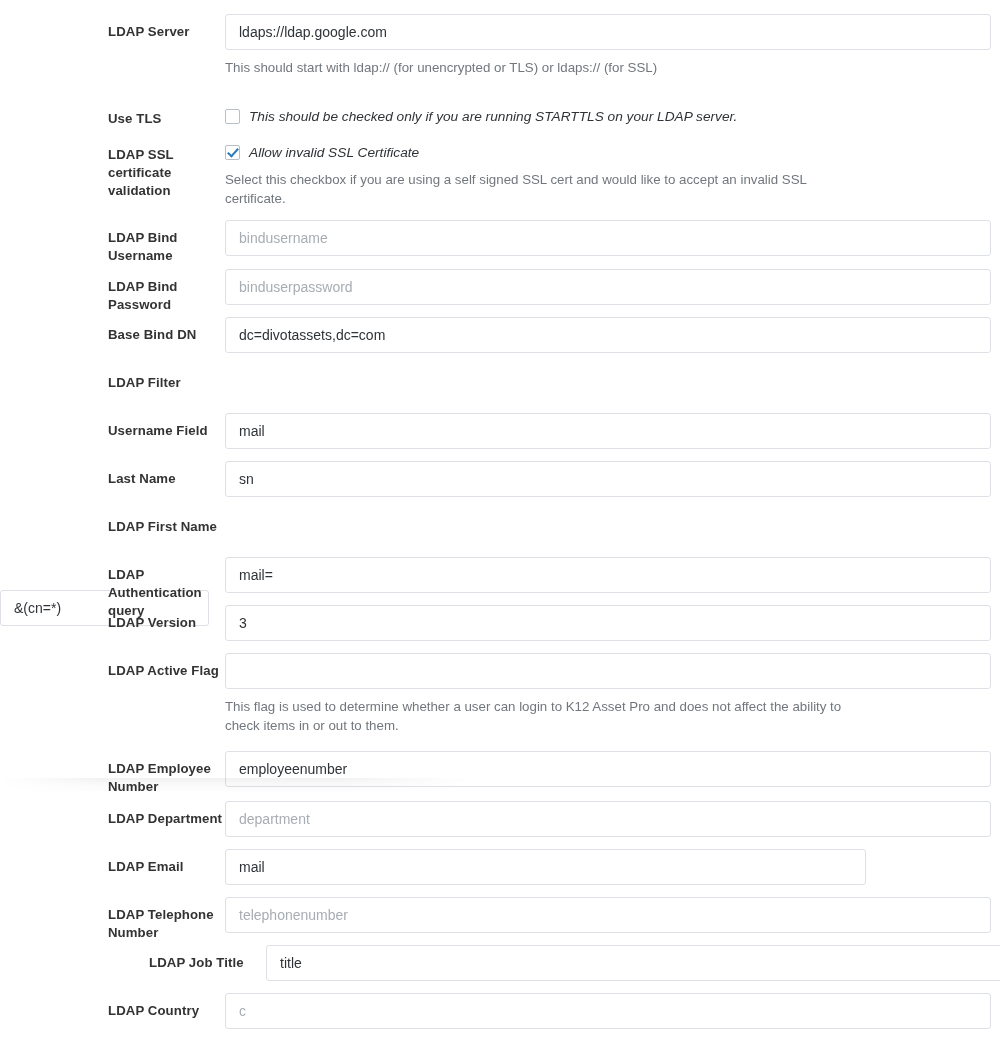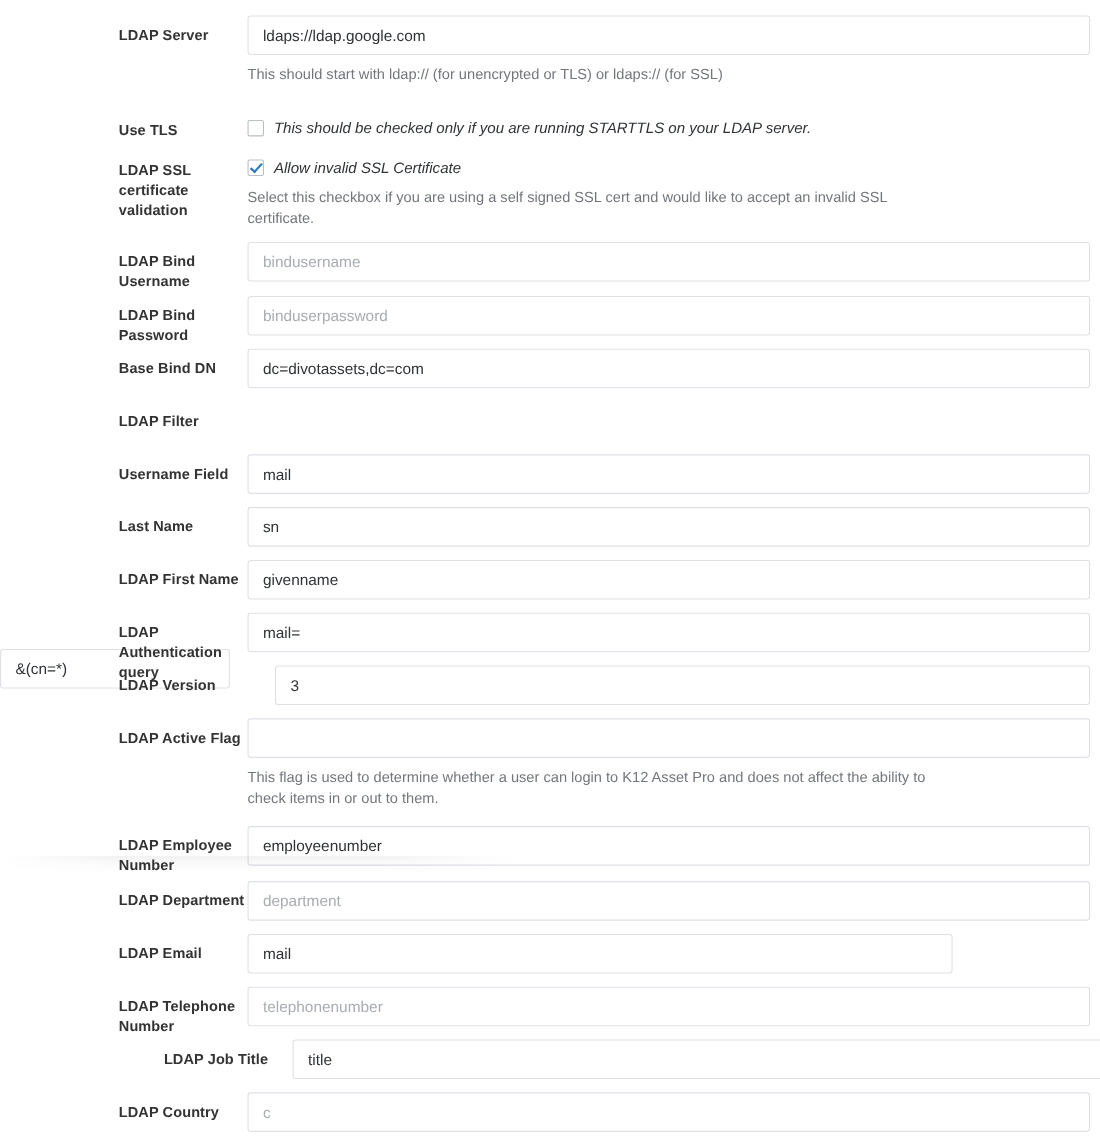--- a/index.html
+++ b/index.html
@@ -214,33 +214,30 @@
         <label class="field-label">Last Name</label>
       </div>
       <div class="field-col">
         <input type="text" class="text-input" value="sn" placeholder="" style="">
       </div>
     </div>
     <div class="row" style="position: absolute; left: 0px; top: 509px; width: 1000px;">
       <div class="label-col">
         <label class="field-label">LDAP First Name</label>
       </div>
-      <div class="field-col">
-        <input type="text" class="text-input" value="givenname" placeholder="" style="">
-      </div>
     </div>
     <div class="row" style="position: absolute; left: 0px; top: 557px; width: 1000px;">
       <div class="label-col">
         <label class="field-label">LDAP Authentication query</label>
       </div>
       <div class="field-col">
         <input type="text" class="text-input" value="mail=" placeholder="" style="">
       </div>
     </div>
-    <div class="row" style="position: absolute; left: 0px; top: 605px; width: 1000px; gap: 25px;">
+    <div class="row" style="position: absolute; left: 0px; top: 605px; width: 1000px;">
       <div class="label-col">
         <label class="field-label">LDAP Version</label>
       </div>
       <div class="field-col">
         <input type="text" class="text-input" value="3" placeholder="" style="">
       </div>
     </div>
     <div class="row" style="position: absolute; left: 0px; top: 653px; width: 1000px;">
       <div class="label-col">
         <label class="field-label">LDAP Active Flag</label>

